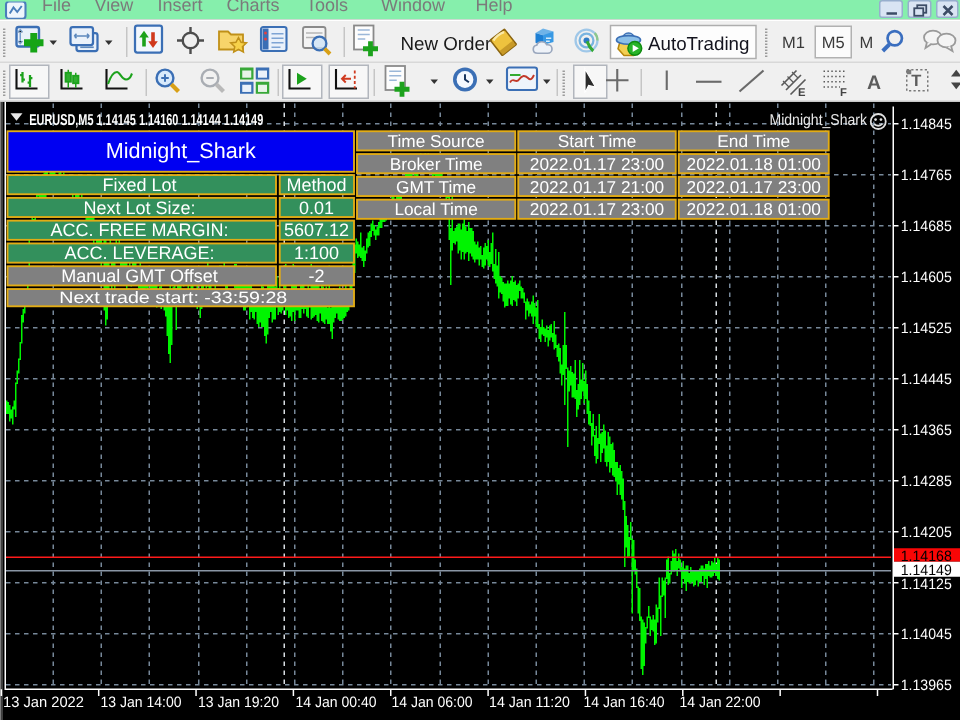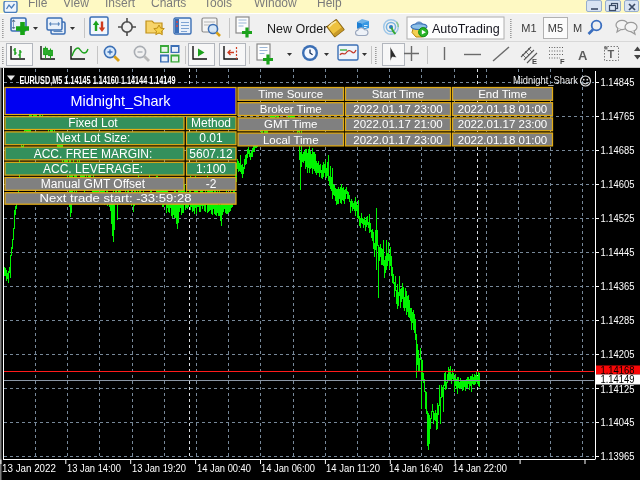--- a/index.html
+++ b/index.html
@@ -1,19 +1,19 @@
 <!DOCTYPE html>
 <html><head><meta charset="utf-8"><style>
 *{margin:0;padding:0;box-sizing:border-box}
 body{width:640px;height:480px;overflow:hidden;font-family:"Liberation Sans",sans-serif;background:#000}
 #app{position:relative;width:640px;height:480px}
 .tb{position:absolute;left:0;width:640px;background:#f0f0f0}
 </style></head><body>
 <div id="app">
-<div style="position:absolute;left:0;top:0;width:640px;height:13px;background:#fef9c3;font-size:12px;color:#7b7b7b;line-height:14px;overflow:hidden">
+<div style="position:absolute;left:0;top:0;width:640px;height:13px;background:#86efac;font-size:12px;color:#7b7b7b;line-height:14px;overflow:hidden">
       <svg width="15" height="13" viewBox="0 0 15 13" style="position:absolute;left:3px;top:1px">
         <rect x="1" y="0" width="13" height="11.5" rx="2" fill="#eef5fc" stroke="#4a7ebb" stroke-width="1.4"></rect>
         <path d="M3.5 8 6 4l2.5 3L11.5 3" stroke="#4a7ebb" stroke-width="1.3" fill="none"></path>
       </svg>
       <span style="position:absolute;left:28px;top:-4px">File</span>
       <span style="position:absolute;left:63px;top:-4px">View</span>
       <span style="position:absolute;left:105px;top:-4px">Insert</span>
       <span style="position:absolute;left:151px;top:-4px">Charts</span>
       <span style="position:absolute;left:204px;top:-4px">Tools</span>
       <span style="position:absolute;left:254px;top:-4px">Window</span>

